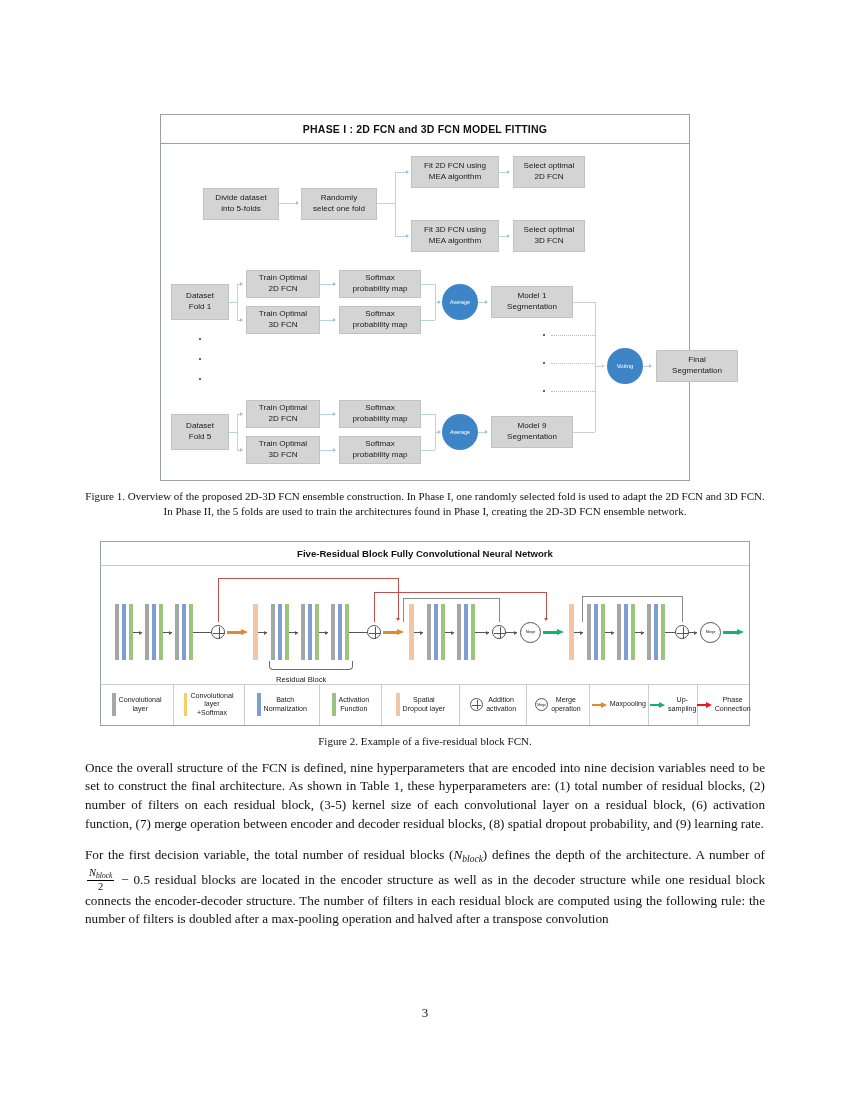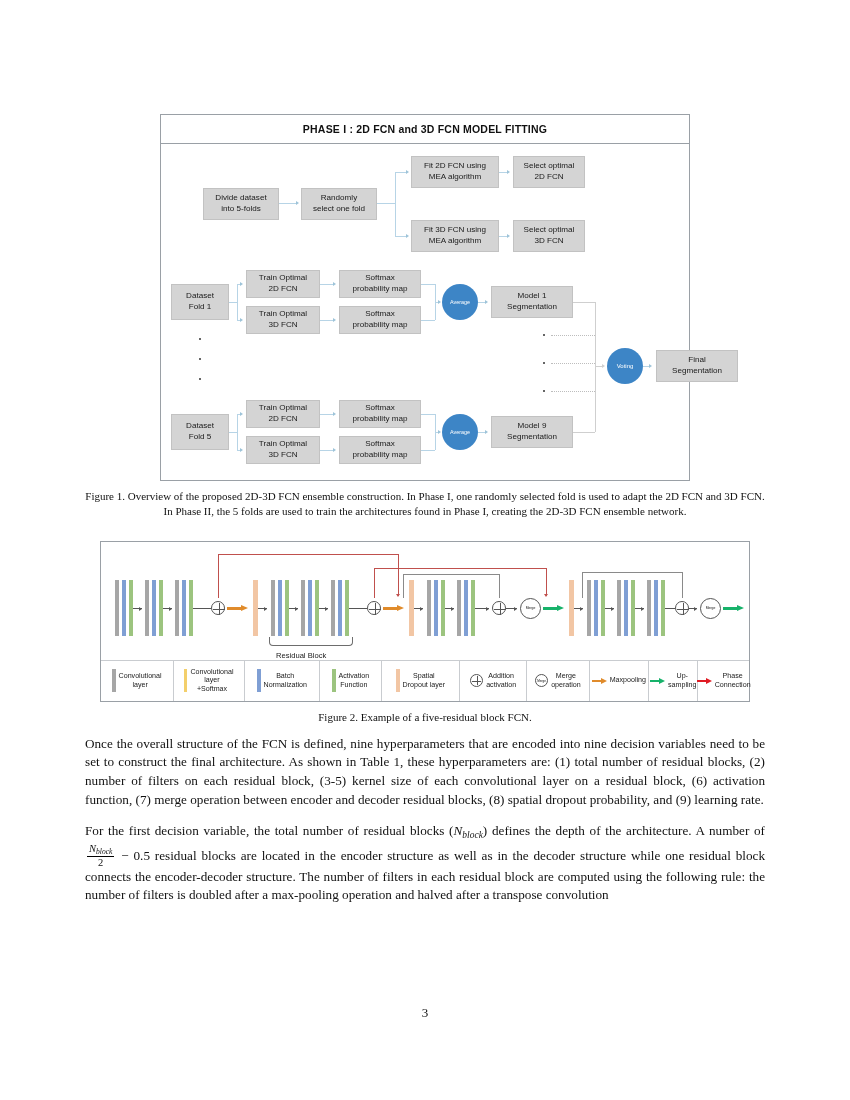--- a/index.html
+++ b/index.html
@@ -411,20 +411,21 @@
         <div class="ln lnh" style="left:482px; top:104px; width:7px;"></div>
         <div class="arw" style="left:488px; top:101.5px;"></div>
         <div class="fbox" style="left:495px; top:88px; width:82px; height:32px; white-space:pre-line;">Final
 Segmentation</div>
       </div>
     </div>
 
     <div class="caption">Figure 1. Overview of the proposed 2D-3D FCN ensemble construction. In Phase I, one randomly selected fold is used to adapt the 2D FCN and 3D FCN. In Phase II, the 5 folds are used to train the architectures found in Phase I, creating the 2D-3D FCN ensemble network.</div>
 
     <div class="fig2-wrap">
+      <div class="fig2-title">Five-Residual Block Fully Convolutional Neural Network</div>
 
       <div class="arch">
 
         <div class="bar" style="left:14px; height:56px; width:4px; background:#a6a6a6;"></div>
         <div class="bar" style="left:21px; height:56px; width:4px; background:#7f9fd4;"></div>
         <div class="bar" style="left:28px; height:56px; width:4px; background:#9cc47f;"></div>
         <div class="flow-h" style="left:32px; bottom:51px; width:9px;"></div>
         <div class="tri-r" style="left:38px; bottom:49px;"></div>
         <div class="bar" style="left:44px; height:56px; width:4px; background:#a6a6a6;"></div>
         <div class="bar" style="left:51px; height:56px; width:4px; background:#7f9fd4;"></div>

